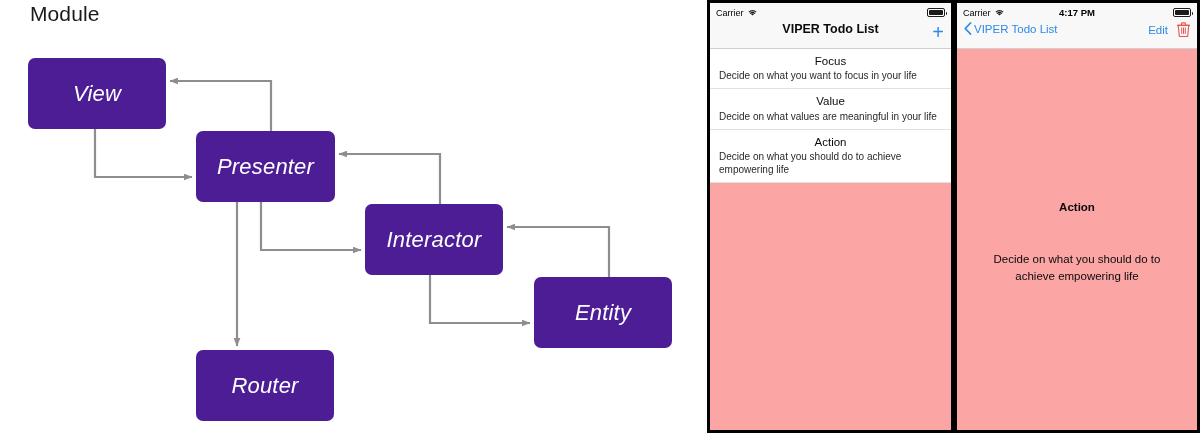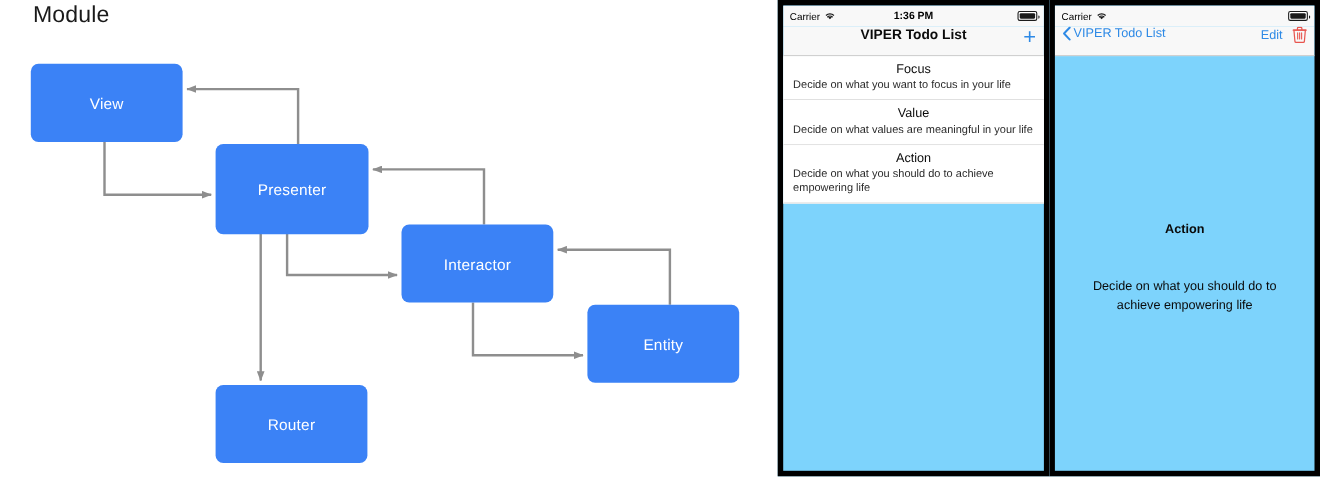--- a/index.html
+++ b/index.html
@@ -25,50 +25,51 @@
   #module-title {
     position: absolute;
     left: 30px; top: 2px;
     font-size: 21px;
     color: #1a1a1a;
     letter-spacing: 0.1px;
     white-space: nowrap;
   }
   .node {
     position: absolute;
-    background: #3b82f6;
+    background: #4c1d95;
     border-radius: 7px;
     color: #ffffff;
     display: flex;
     align-items: center;
     justify-content: center;
-    font-size: 14px;
+    font-size: 22px;
     letter-spacing: 0.2px;
     box-sizing: border-box;
+    font-style: italic;
   }
   #node-view      { left: 28px;  top: 58px;  width: 138px; height: 71px; }
-  #node-presenter { left: 196px; top: 131px; width: 139px; height: 82px; }
+  #node-presenter { left: 196px; top: 131px; width: 139px; height: 71px; }
   #node-interactor{ left: 365px; top: 204px; width: 138px; height: 71px; }
   #node-entity    { left: 534px; top: 277px; width: 138px; height: 71px; }
   #node-router    { left: 196px; top: 350px; width: 138px; height: 71px; }
 
   #arrow-layer {
     position: absolute;
     left: 0; top: 0;
     width: 700px; height: 438px;
     pointer-events: none;
   }
 
   
   .device {
     position: absolute;
     top: 0;
     height: 433px;
-    background: #7dd3fc;
-    border: 5px solid #000000;
+    background: #fca5a5;
+    border: 3px solid #000000;
     box-sizing: border-box;
     overflow: hidden;
     font-family: "Liberation Sans", sans-serif;
   }
   #device-list   { left: 707px; width: 247px; }
   #device-detail { left: 954px; width: 246px; }
 
   .status-bar {
     position: relative;
     height: 19px;
@@ -247,21 +248,20 @@
 
   <div class="status-bar">
     <div class="status-left">
       <span class="status-carrier">Carrier</span>
       <svg class="wifi-icon" width="11" height="9" viewBox="0 0 11 9">
         <path d="M5.5 7.6 L3.9 5.9 a2.3 2.3 0 0 1 3.2 0 Z" fill="#1b1b1b"></path>
         <path d="M1.9 4.1 a5.1 5.1 0 0 1 7.2 0" stroke="#1b1b1b" stroke-width="1.2" fill="none"></path>
         <path d="M3.1 5.6 a3.4 3.4 0 0 1 4.8 0" stroke="#1b1b1b" stroke-width="1.2" fill="none"></path>
       </svg>
     </div>
-    <div class="status-time">1:36 PM</div>
     <div class="status-right">
       <div class="battery">
         <div class="battery-fill"></div>
       </div>
     </div>
   </div>
 
   <div class="nav-bar">
     <div class="nav-title">VIPER Todo List</div>
     <div class="nav-right">
@@ -289,20 +289,21 @@
 
   <div class="status-bar">
     <div class="status-left">
       <span class="status-carrier">Carrier</span>
       <svg class="wifi-icon" width="11" height="9" viewBox="0 0 11 9">
         <path d="M5.5 7.6 L3.9 5.9 a2.3 2.3 0 0 1 3.2 0 Z" fill="#1b1b1b"></path>
         <path d="M1.9 4.1 a5.1 5.1 0 0 1 7.2 0" stroke="#1b1b1b" stroke-width="1.2" fill="none"></path>
         <path d="M3.1 5.6 a3.4 3.4 0 0 1 4.8 0" stroke="#1b1b1b" stroke-width="1.2" fill="none"></path>
       </svg>
     </div>
+    <div class="status-time">4:17 PM</div>
     <div class="status-right">
       <div class="battery">
         <div class="battery-fill"></div>
       </div>
     </div>
   </div>
 
   <div class="nav-bar">
     <div class="back-button">
       <svg class="chevron" width="8" height="13" viewBox="0 0 8 13">

